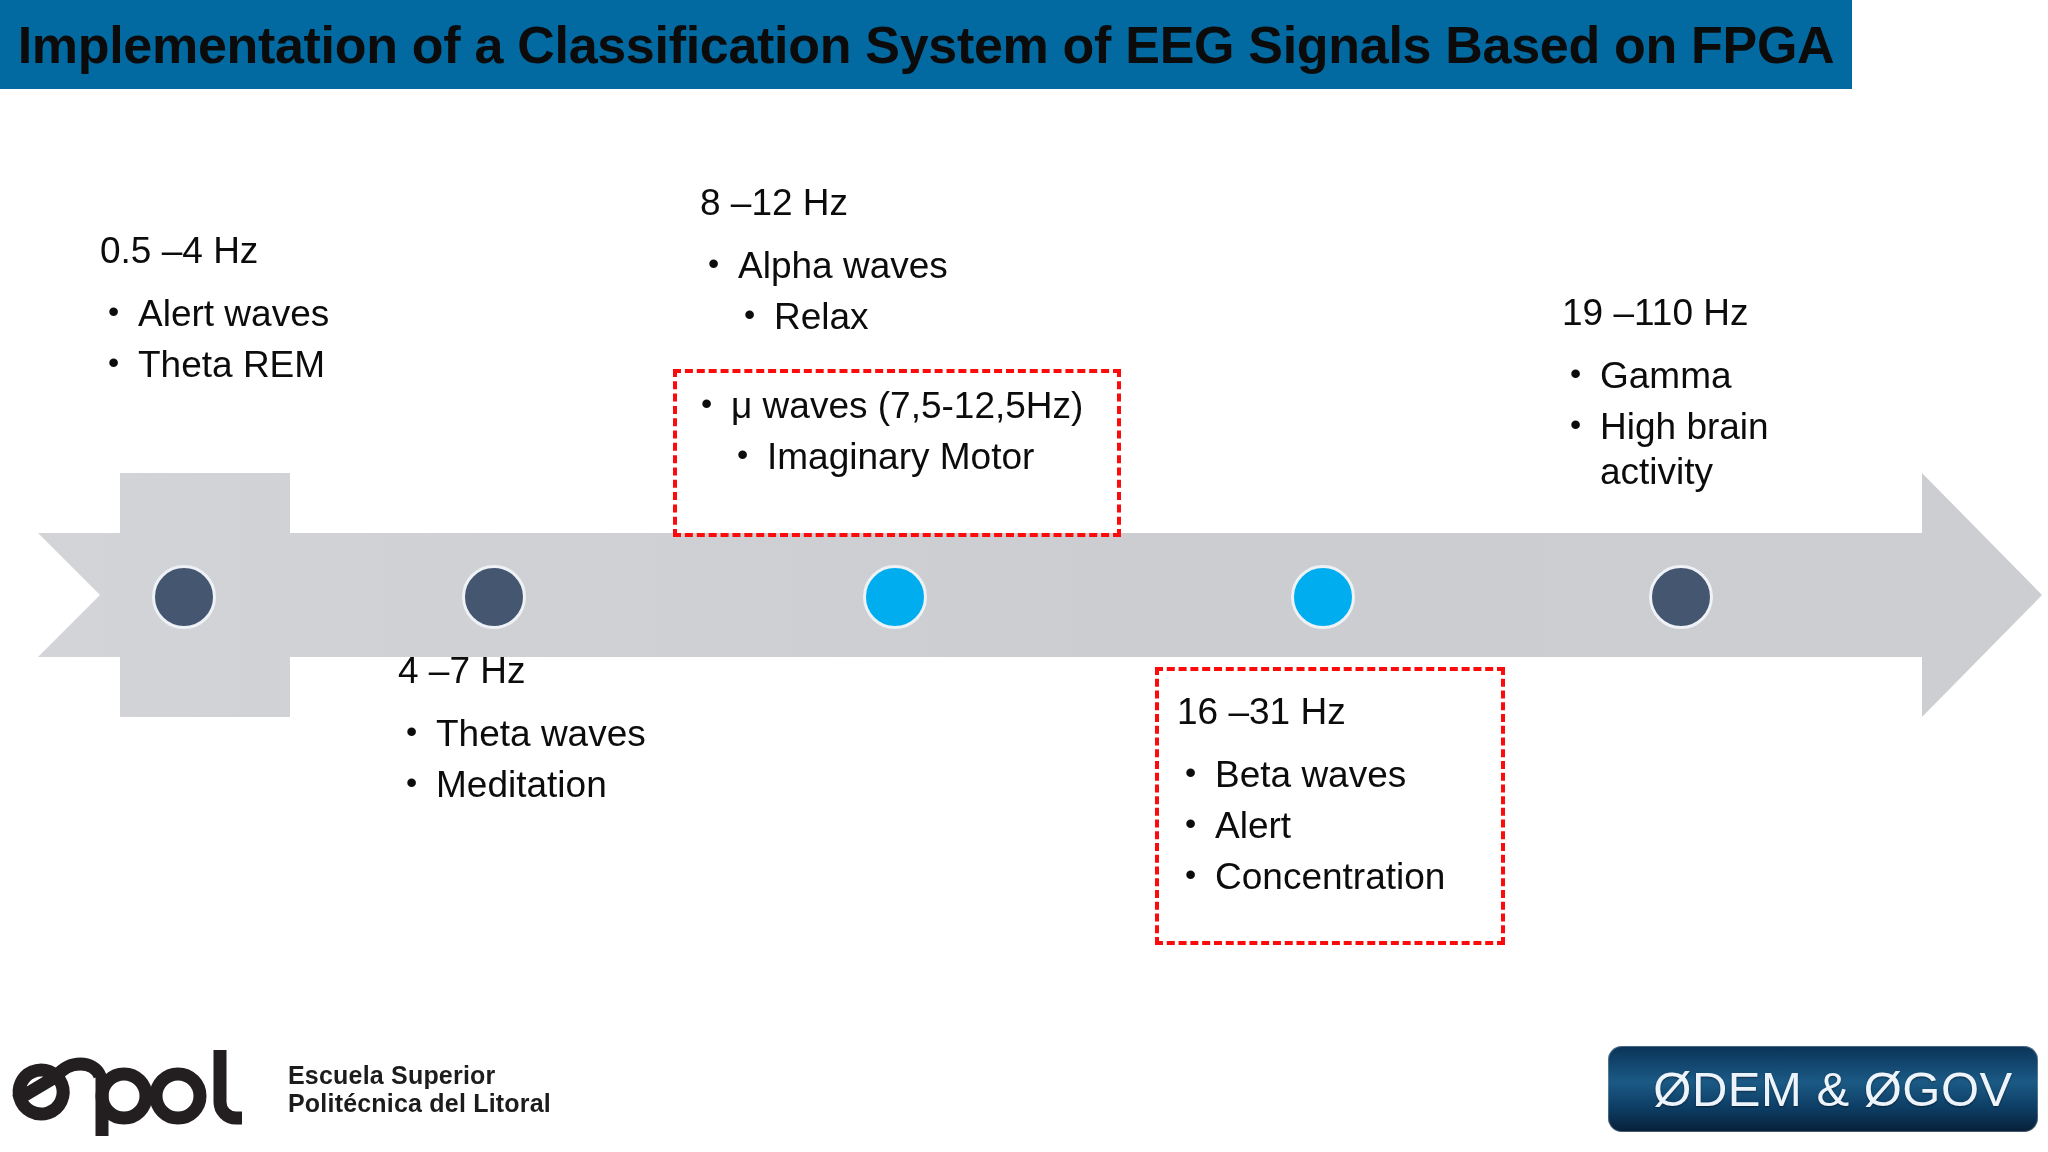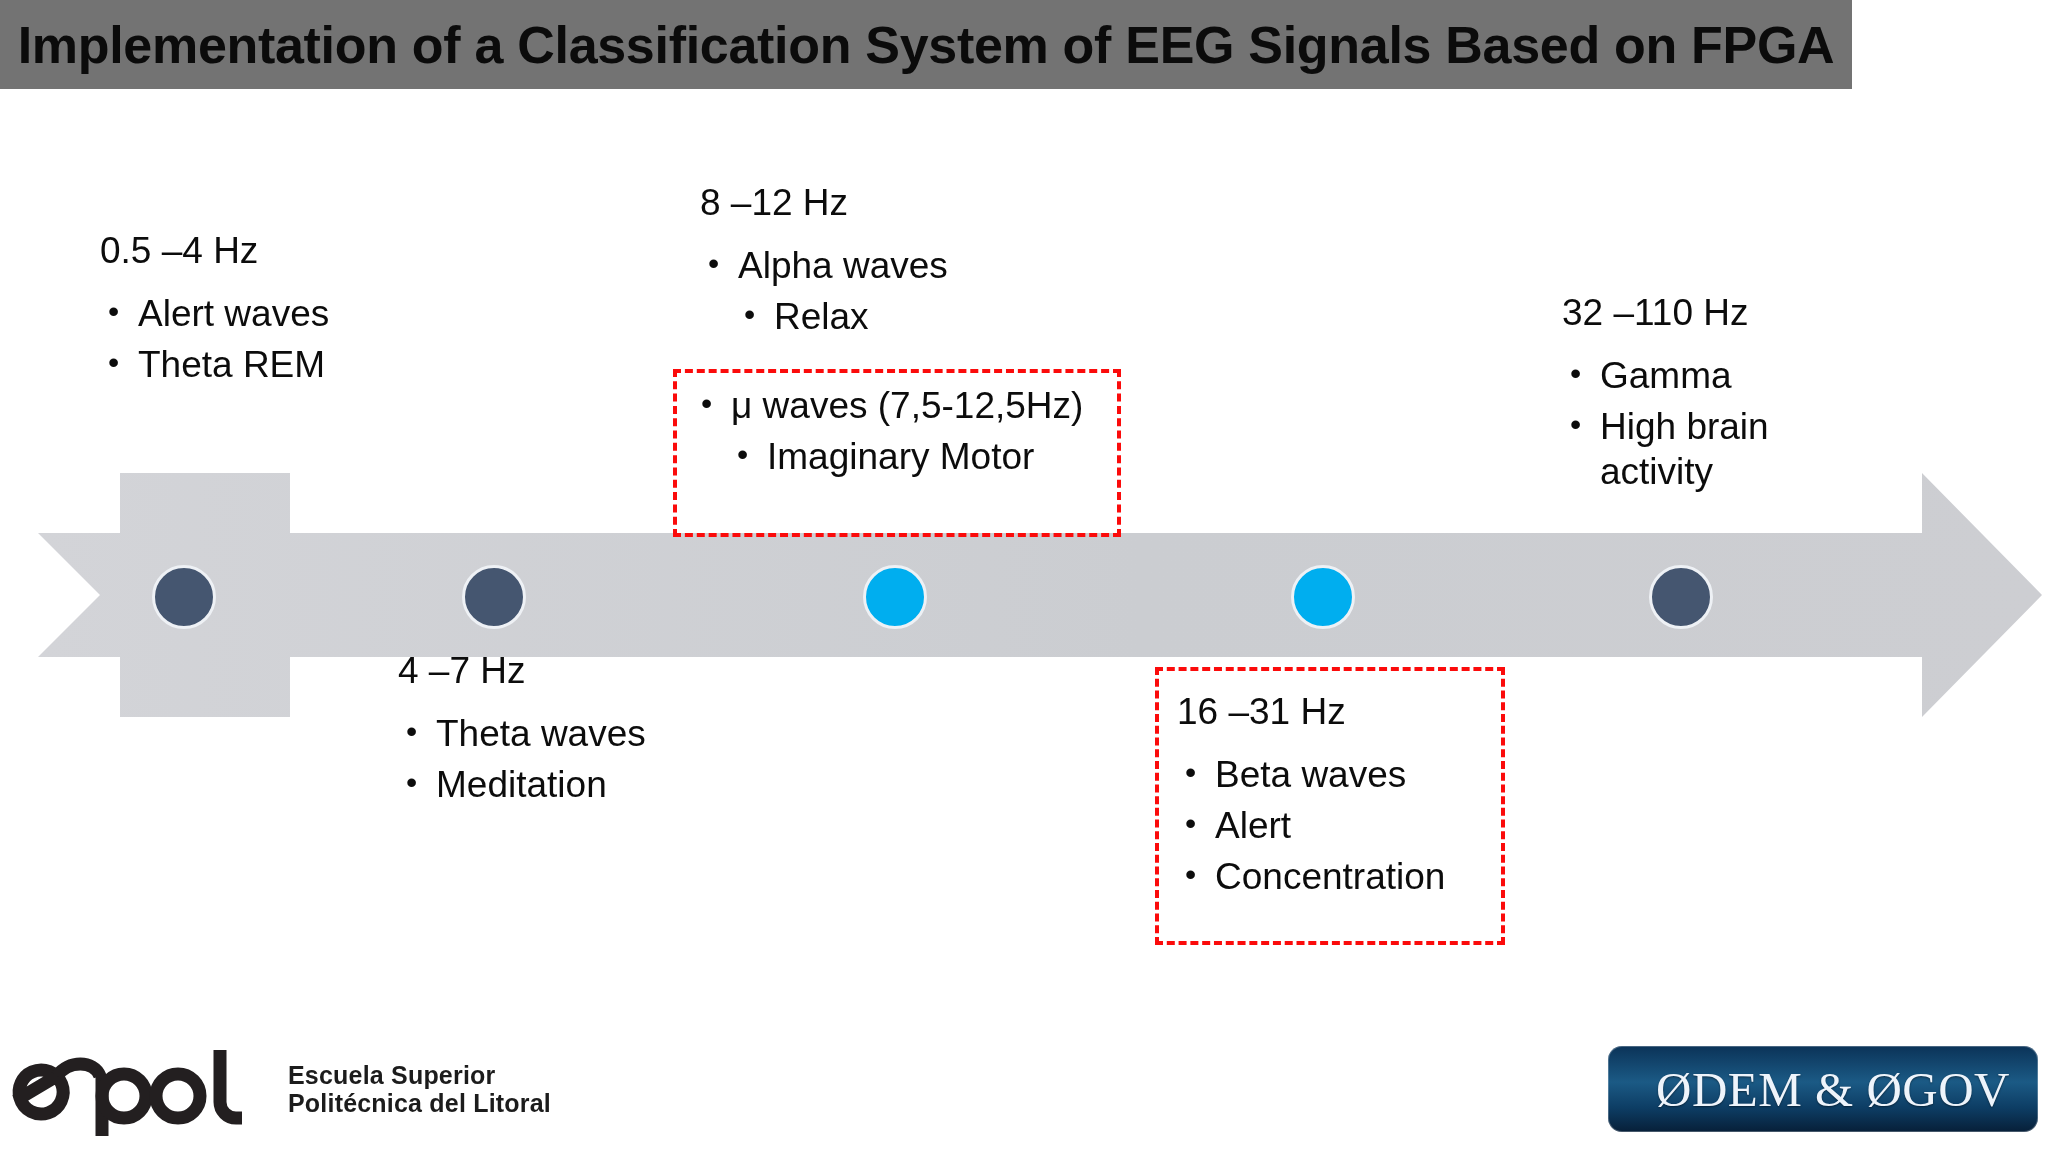--- a/index.html
+++ b/index.html
@@ -16,21 +16,21 @@
     color: #000000;
   }
 
   
   #title-bar {
     position: absolute;
     left: 0;
     top: 0;
     width: 1852px;
     height: 89px;
-    background: #737373;
+    background: #0369a1;
     display: flex;
     align-items: center;
     justify-content: center;
     box-sizing: border-box;
   }
   #title-text {
     font-size: 52px;
     font-weight: 700;
     letter-spacing: -0.3px;
     color: #0b0b0b;
@@ -134,21 +134,21 @@
     width: 430px;
     height: 86px;
     border-radius: 14px;
     background: linear-gradient(180deg, #0b3358 0%, #1b5a85 42%, #0d3d64 72%, #071f38 100%);
     display: flex;
     align-items: center;
     justify-content: center;
     box-shadow: 0 0 0 1px rgba(255,255,255,0.25) inset;
   }
   #demgov-text {
-    font-family: Liberation Serif, serif;
+    font-family: Liberation Sans, sans-serif;
     font-size: 49px;
     color: #eef4fb;
     letter-spacing: 0.5px;
     white-space: nowrap;
     text-shadow: 0 1px 2px rgba(0,0,0,0.45);
     margin-left: 20px;
   }
 </style>
 </head>
 <body>
@@ -196,21 +196,21 @@
 </div>
 
 <div class="band-block dashed-box" style="left:673px; top:369px; width:448px; height:168px; padding:6px 10px 0 16px;">
   <ul class="bullets">
     <li>μ waves (7,5-12,5Hz)</li>
     <li class="sub">Imaginary Motor</li>
   </ul>
 </div>
 
 <div class="band-block" style="left:1562px; top:290px; width:320px;">
-  <div class="band-freq">32 –110 Hz</div>
+  <div class="band-freq">19 –110 Hz</div>
   <ul class="bullets">
     <li>Gamma</li>
     <li>High brain activity</li>
   </ul>
 </div>
 
 <div class="band-block" style="left:398px; top:648px; width:320px;">
   <div class="band-freq">4 –7 Hz</div>
   <ul class="bullets">
     <li>Theta waves</li>

